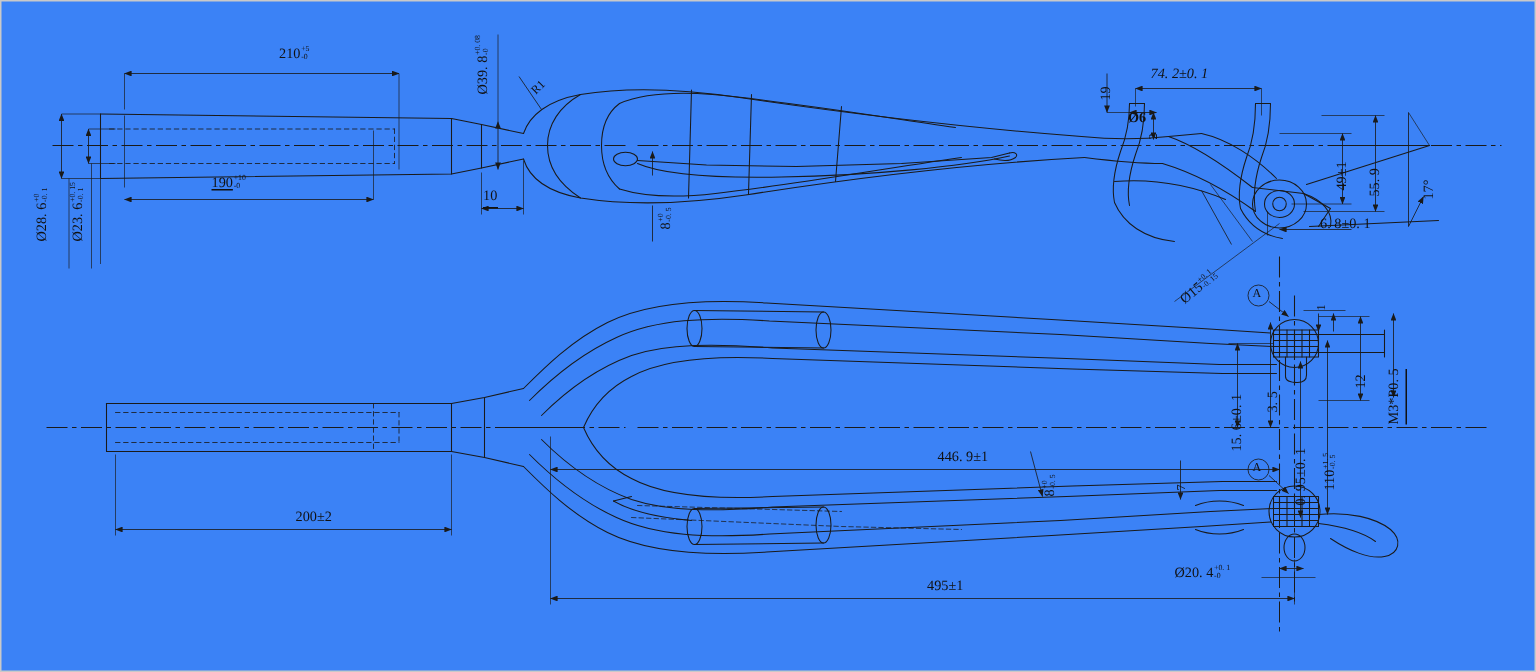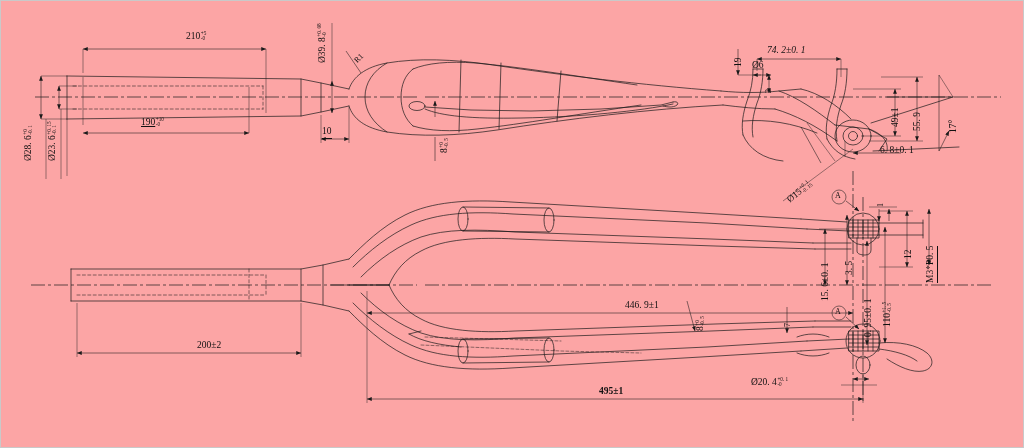--- a/index.html
+++ b/index.html
@@ -1,17 +1,17 @@
 <!DOCTYPE html>
 <html><head>
 <meta charset="utf-8">
 <style>
   html,body{margin:0;padding:0;background:#fff;}
   body{width:1024px;height:448px;font-family:"Liberation Serif",serif;}
-  #sheet{position:relative;width:1024px;height:448px;background:#fca5a5;
+  #sheet{position:relative;width:1024px;height:448px;background:#3b82f6;
          border:1px solid #c9c9c9;box-sizing:border-box;overflow:hidden;}
   svg.dwg{position:absolute;left:0;top:0;width:1024px;height:448px;}
   .lbl{position:absolute;font-family:"Liberation Serif",serif;color:#111;
        white-space:nowrap;line-height:1;}
   .s9{font-size:9.5px;}
   .s8{font-size:8px;}
   .tol{display:inline-block;vertical-align:middle;font-size:5.2px;
        line-height:1.05;text-align:left;margin-left:.5px;}
   .tol b{display:block;font-weight:normal;}
   .rot90{transform:rotate(-90deg);transform-origin:0 0;}
@@ -296,21 +296,21 @@
 <div class="lbl s9 rot90" style="left:316px;top:62px;"><span>Ø39. 8</span><span class="tol"><b>+0. 08</b><b>-0</b></span></div>
 
 <div class="lbl s9 ul" style="left:321px;top:126px;">10</div>
 
 <div class="lbl s8 rotB" style="left:352px;top:58px;">R1</div>
 
 <div class="lbl s9 rot90" style="left:438px;top:152px;"><span>8</span><span class="tol"><b>+0</b><b>-0. 5</b></span></div>
 
 <div class="lbl s9 rot90" style="left:733px;top:66px;">19</div>
 
-<div class="lbl s9" style="left:751px;top:60px;">Ø6</div>
+<div class="lbl s9" style="left:751px;top:74px;font-weight:bold;">Ø6</div>
 
 <div class="lbl s9" style="left:766px;top:45px;font-style:italic;">74. 2±0. 1</div>
 
 <div class="lbl s8 rot90" style="left:764px;top:92px;">2</div>
 
 <div class="lbl s9 rot90" style="left:890px;top:126px;">49±1</div>
 
 <div class="lbl s9 rot90" style="left:912px;top:130px;">55. 9</div>
 
 <div class="lbl s9 rot90" style="left:948px;top:132px;">17°</div>
@@ -319,35 +319,35 @@
 
 <div class="lbl s9 rotA" style="left:784px;top:196px;"><span>Ø15</span><span class="tol"><b>+0. 1</b><b>-0. 15</b></span></div>
 
 <div class="lbl s8" style="left:834px;top:191px;">A</div>
 <div class="lbl s8" style="left:834px;top:307px;">A</div>
 
 <div class="lbl s9" style="left:196px;top:340px;">200±2</div>
 
 <div class="lbl s9" style="left:624px;top:300px;">446. 9±1</div>
 
-<div class="lbl s9" style="left:598px;top:386px;font-weight:bold;">495±1</div>
+<div class="lbl s9" style="left:617px;top:386px;">495±1</div>
 
 <div class="lbl s9 rot90" style="left:694px;top:330px;"><span>8</span><span class="tol"><b>+0</b><b>-0. 5</b></span></div>
 
 <div class="lbl s8 rot90" style="left:783px;top:326px;">7</div>
 
 <div class="lbl s9 rot90" style="left:820px;top:300px;">15. 6±0. 1</div>
 
 <div class="lbl s9 rot90" style="left:844px;top:274px;">3. 5</div>
 
 <div class="lbl s8 rot90" style="left:876px;top:206px;">1</div>
 
 <div class="lbl s9 rot90" style="left:903px;top:258px;">12</div>
 
 <div class="lbl s9 rot90 ul" style="left:925px;top:282px;">M3*P0. 5</div>
 
 <div class="lbl s9 rot90" style="left:863px;top:336px;">0. 95±0. 1</div>
 
 <div class="lbl s9 rot90" style="left:881px;top:326px;"><span>110</span><span class="tol"><b>+1. 5</b><b>-0. 5</b></span></div>
 
-<div class="lbl s9" style="left:750px;top:376px;"><span>Ø20. 4</span><span class="tol"><b>+0. 1</b><b>-0</b></span></div>
+<div class="lbl s9" style="left:782px;top:376px;"><span>Ø20. 4</span><span class="tol"><b>+0. 1</b><b>-0</b></span></div>
 
 </div>
 
 </body></html>

